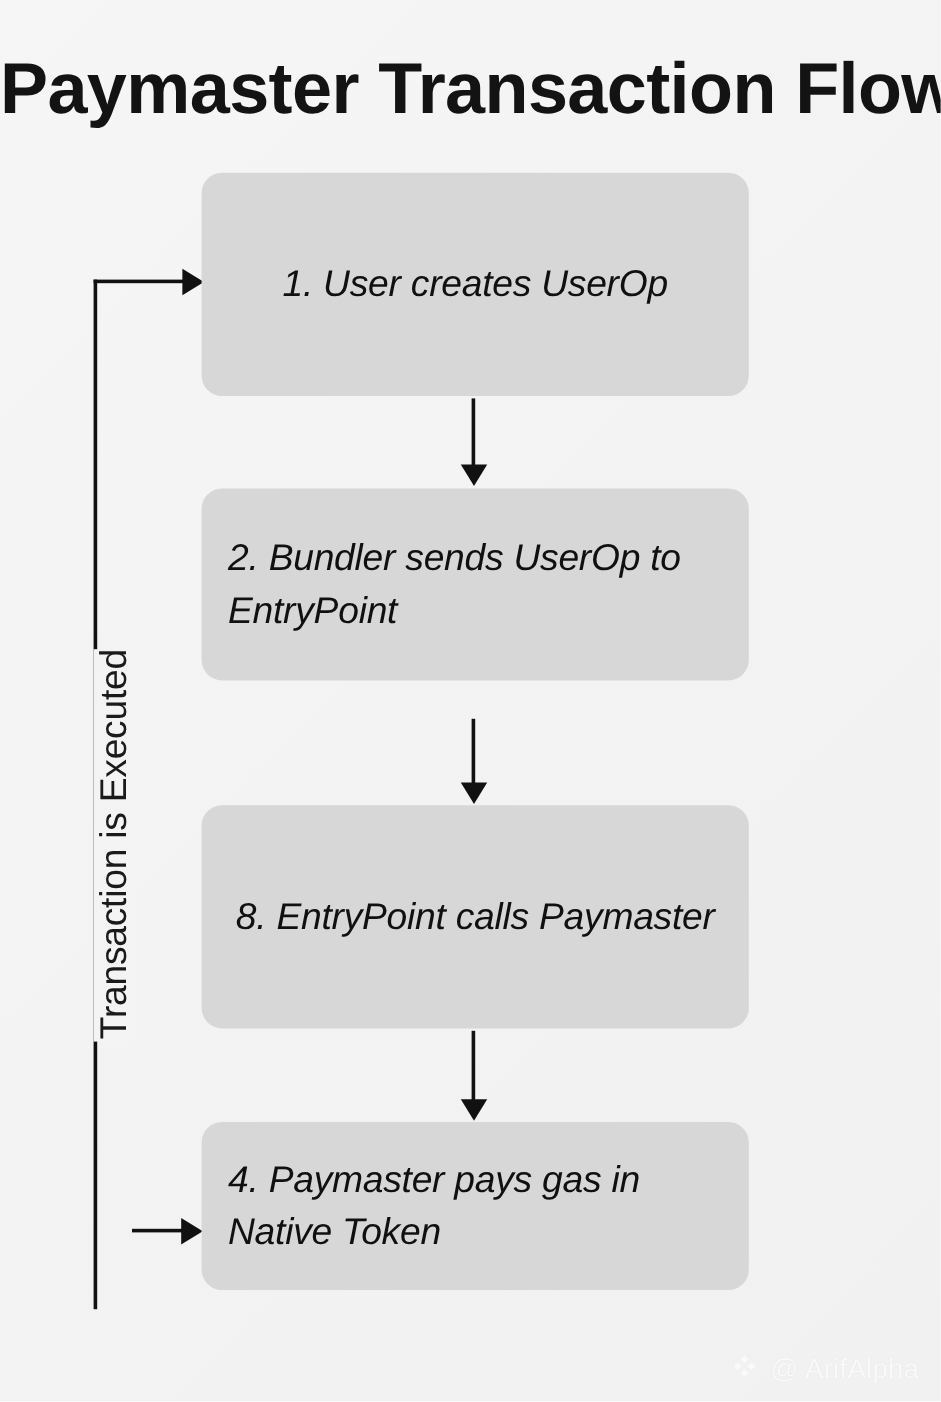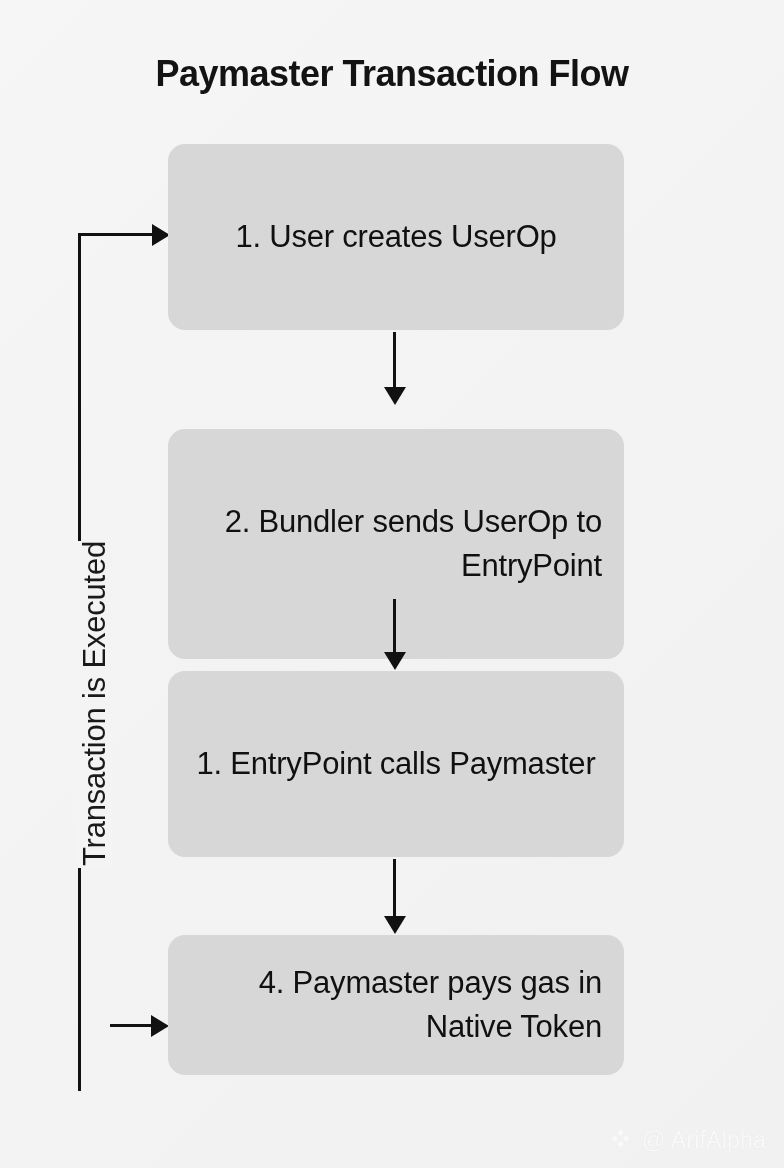--- a/index.html
+++ b/index.html
@@ -19,21 +19,21 @@
   }
 
   
   #diagram-title {
     position: absolute;
     left: 0;
     top: 46px;
     width: 784px;
     text-align: center;
     font-family: "Liberation Sans", sans-serif;
-    font-size: 36px;
+    font-size: 60px;
     font-weight: bold;
     letter-spacing: -0.5px;
     color: #131313;
     line-height: 56px;
     white-space: nowrap;
   }
 
   
   .flow-box {
     position: absolute;
@@ -45,26 +45,27 @@
     align-items: center;
     justify-content: center;
     box-sizing: border-box;
     padding: 6px 22px;
   }
   .flow-box-label {
     font-family: "Liberation Sans", sans-serif;
     font-size: 31px;
     line-height: 44px;
     color: #101010;
-    text-align: right;
+    text-align: left;
     letter-spacing: -0.2px;
+    font-style: italic;
   }
 
   #flow-box-1 { top: 144px;  height: 186px; }
-  #flow-box-2 { top: 429px;  height: 230px; }
+  #flow-box-2 { top: 407px;  height: 160px; }
   #flow-box-3 { top: 671px;  height: 186px; }
   #flow-box-4 { top: 935px;  height: 140px; }
 
   
   .connector {
     position: absolute;
     left: 389px;
     width: 11px;
   }
   .connector .shaft {
@@ -213,21 +214,21 @@
   <div id="flow-box-2" class="flow-box">
     <span class="flow-box-label">2. Bundler sends UserOp to EntryPoint</span>
   </div>
 
   <div id="connector-2-3" class="connector">
     <div class="shaft"></div>
     <div class="head"></div>
   </div>
 
   <div id="flow-box-3" class="flow-box">
-    <span class="flow-box-label">1. EntryPoint calls Paymaster</span>
+    <span class="flow-box-label">8. EntryPoint calls Paymaster</span>
   </div>
 
   <div id="connector-3-4" class="connector">
     <div class="shaft"></div>
     <div class="head"></div>
   </div>
 
   <div id="flow-box-4" class="flow-box">
     <span class="flow-box-label">4. Paymaster pays gas in Native Token</span>
   </div>

